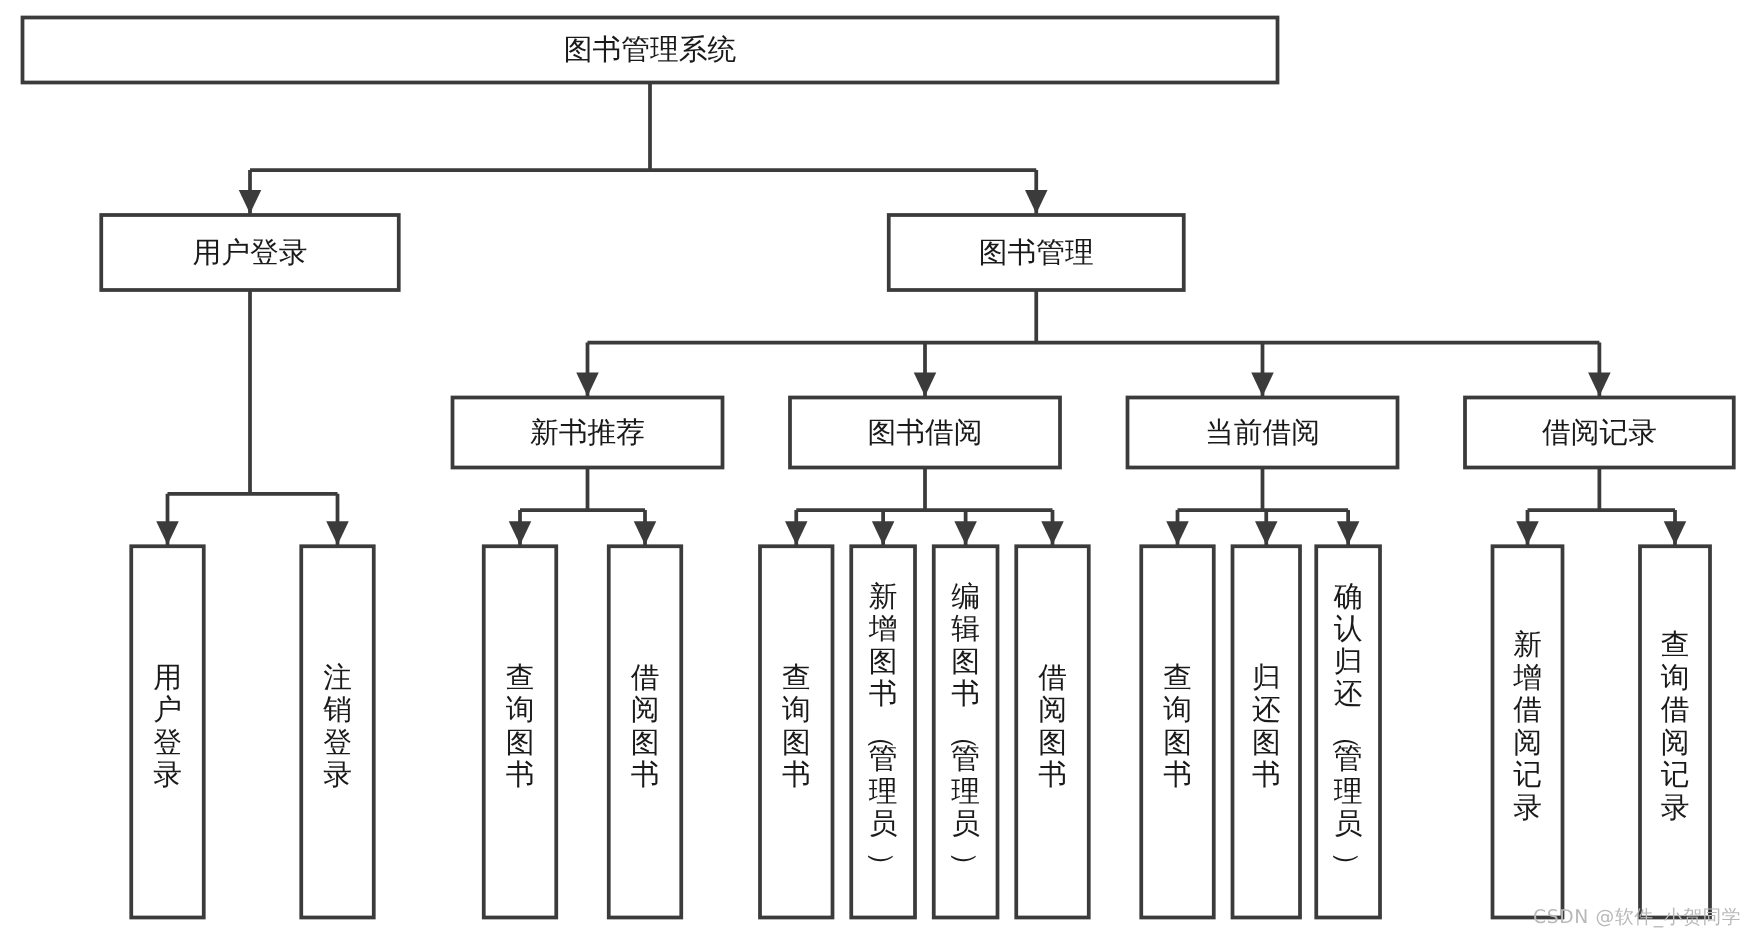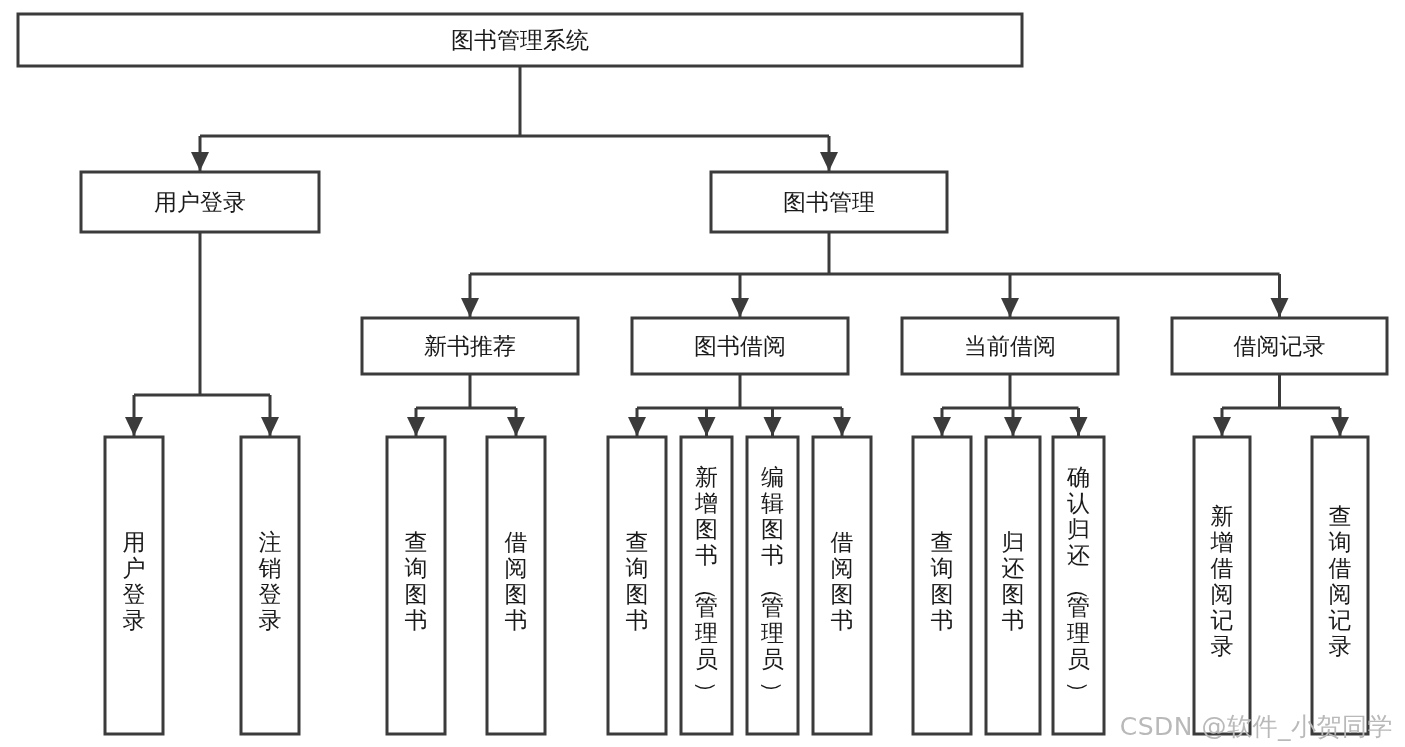--- a/index.html
+++ b/index.html
@@ -49,21 +49,21 @@
     fill: #1a1a1a;
     font-family: "DejaVu Sans", "Liberation Sans", sans-serif;
     font-size: 23px;
     text-anchor: middle;
   }
   .watermark {
     position: absolute;
     right: 12px;
     bottom: 4px;
     font-family: "DejaVu Sans", "Liberation Sans", sans-serif;
-    font-size: 25px;
+    font-size: 15px;
     color: #b9b9b9;
     white-space: nowrap;
     letter-spacing: 0.5px;
   }
 </style>
 </head>
 <body>
 
 <div id="diagram-root">
   <svg class="flow" viewBox="0 0 1405 747">

